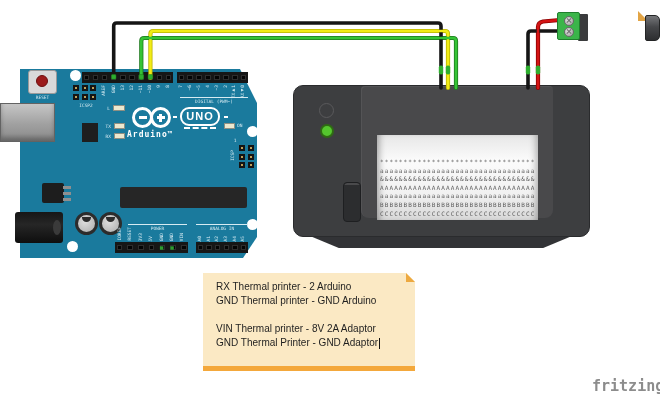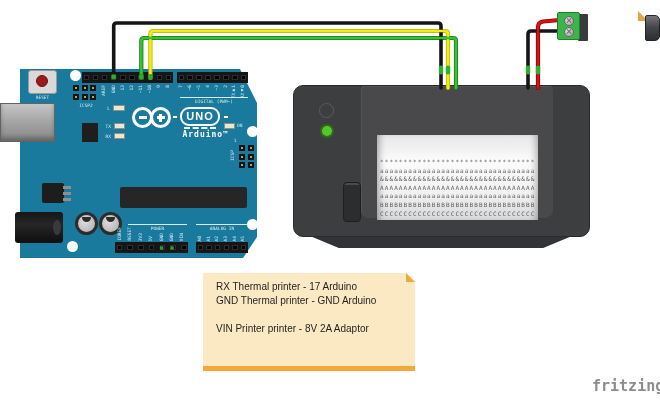--- a/index.html
+++ b/index.html
@@ -29,22 +29,22 @@
   .hdr{border-top:1px solid #d6ebf2;color:#d6ebf2;font-size:4.5px;text-align:center;
        font-family:"DejaVu Sans Mono",monospace;padding-top:1px;}
   .slabel{color:#d6ebf2;font-size:4.5px;font-family:"DejaVu Sans Mono",monospace;text-align:center;}
   .icsp{display:grid;gap:2.5px;}
   .icsp-pin{width:6px;height:6px;background:radial-gradient(circle at center,#bfa05a 0 1.2px,#141414 1.4px);flex:none;}
   .led{background:#ece8cf;border:1px solid #8f8f82;box-sizing:border-box;}
   .logo-circle{width:21px;height:21px;border:3.5px solid #fff;border-radius:50%;box-sizing:border-box;background:transparent;}
   .wbar{background:#fff;}
   #uno-badge{left:180px;top:107px;width:40px;height:19px;border:2.5px solid #fff;border-radius:9px;
              box-sizing:border-box;color:#fff;font-weight:bold;font-size:11px;text-align:center;line-height:14.5px;letter-spacing:1px;}
-  #brand{left:127px;top:130px;width:54px;text-align:right;color:#fff;font-size:8px;font-weight:bold;letter-spacing:1px;
-         font-family:"DejaVu Sans Mono",monospace;margin-left:48px;}
+  #brand{left:127px;top:130px;width:54px;text-align:left;color:#fff;font-size:8px;font-weight:bold;letter-spacing:1px;
+         font-family:"DejaVu Sans Mono",monospace;}
   #chip-long{left:120px;top:187px;width:127px;height:21px;background:#262626;border-radius:2px;}
   #chip-sq{left:82px;top:123px;width:16px;height:19px;background:#1e1e1e;}
   #vreg{left:42px;top:183px;width:22px;height:20px;background:#1d1d1d;border-radius:2px;}
   .vreg-leg{width:8px;height:3px;background:#8f8f8f;}
   .cap{width:23px;height:23px;border-radius:50%;background:radial-gradient(circle at 40% 40%,#dedede,#ababab);
        border:3px solid #2c2c2c;box-sizing:border-box;}
   .cap::after{content:'';position:absolute;top:2px;left:4px;width:9px;height:5px;background:#2c2c2c;border-radius:0 0 5px 5px;}
 
   
   #printer-base{left:310px;top:236px;width:262px;height:12px;background:#323336;
@@ -362,22 +362,26 @@
   <div class="screw" style="left:563.5px;top:26.5px;"></div>
   <div class="abs" id="adapter-barrel"></div>
 
   <div class="abs" id="note">
     <div class="abs" id="note-body"></div>
     <svg class="abs" id="note-fold" width="9" height="9">
       <polygon points="0,0 9,9 0,9" fill="#eda940"></polygon>
     </svg>
     <div class="abs" id="note-bar"></div>
     <div class="abs" id="note-text">
-      <div class="note-line">RX Thermal printer - 17 Arduino</div>
+      <div class="note-line">RX Thermal printer - 2 Arduino</div>
       <div class="note-line">GND Thermal printer - GND Arduino</div>
       <div class="note-line"></div>
-      <div class="note-line">VIN Printer printer - 8V 2A Adaptor</div>
+      <div class="note-line">VIN Thermal printer - 8V 2A Adaptor</div>
+      <div class="note-line" style="display:flex;align-items:center;">
+          <span>GND Thermal Printer - GND Adaptor</span>
+          <span class="caret"></span>
+        </div>
     </div>
   </div>
 
   <div class="abs" id="fritzing">fritzing</div>
 
 </div>
 
 </body></html>

